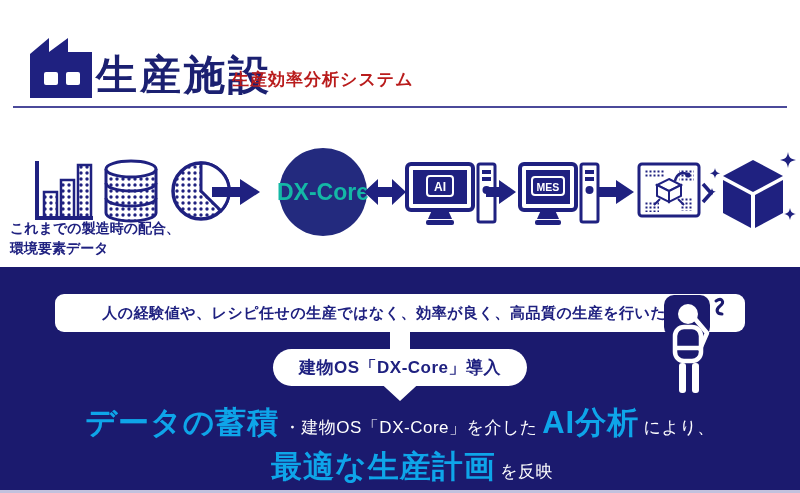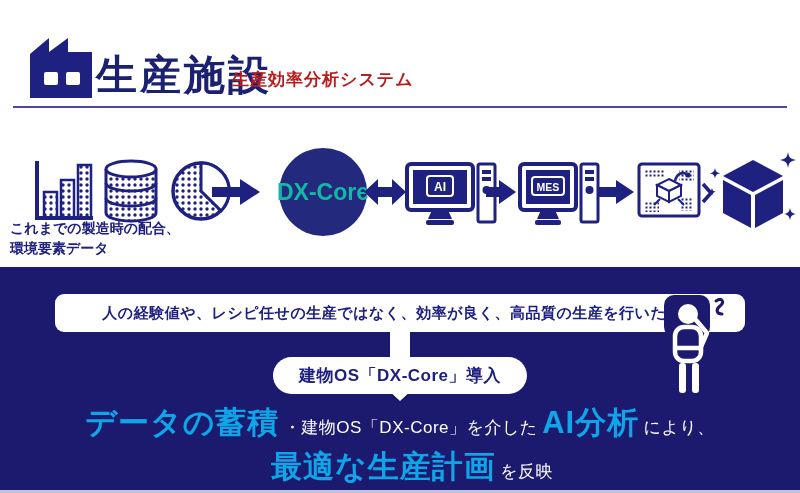--- a/index.html
+++ b/index.html
@@ -25,21 +25,21 @@
 
   
   .bottom { position:absolute; left:0; top:267px; width:800px; height:226px; background:#1b1a6e; }
   .quote-box { position:absolute; left:55px; top:27px; width:690px; height:38px; background:#fff;
                border-radius:9px; display:flex; align-items:center; justify-content:center; }
   .quote-text { font-size:15px; font-weight:bold; color:#1f2180; letter-spacing:0.5px; }
   .person { position:absolute; left:660px; top:26px; z-index:3; }
   .down-arrow { position:absolute; left:374px; top:64px; z-index:1; }
   .badge { position:absolute; left:50%; transform:translateX(-50%); top:82px; z-index:2;
            background:#fff; border-radius:19px; padding:7px 26px; white-space:nowrap;
-           font-size:17px; font-weight:bold; color:#1f2180; letter-spacing:0.5px;margin-top:8px; }
+           font-size:17px; font-weight:bold; color:#1f2180; letter-spacing:0.5px; }
   .result { position:absolute; left:0; top:135px; width:800px; text-align:center; color:#fff; }
   .result .line { display:block; }
   .result .line + .line { margin-top:2px;margin-left:24px; }
   .em { color:#0ea5e9; font-size:31px; font-weight:bold; letter-spacing:1px; }
   .nm { color:#fff; font-size:17px; font-weight:normal; letter-spacing:0.5px; }
   .footer-line { position:absolute; left:0; top:490px; width:800px; height:3px; background:#c2c1dd; }
 </style>
 </head>
 <body>
 

